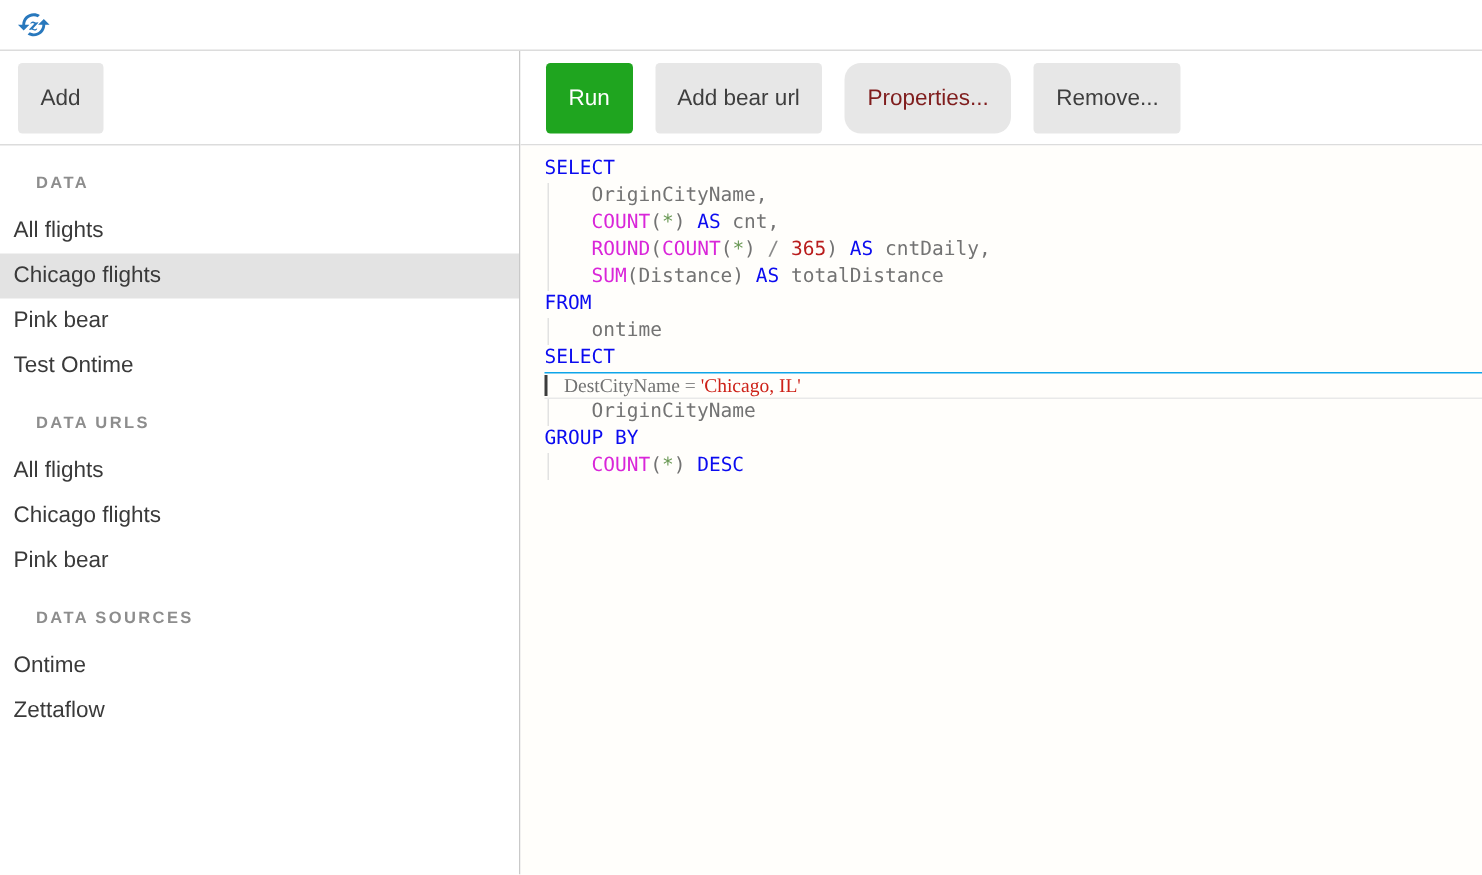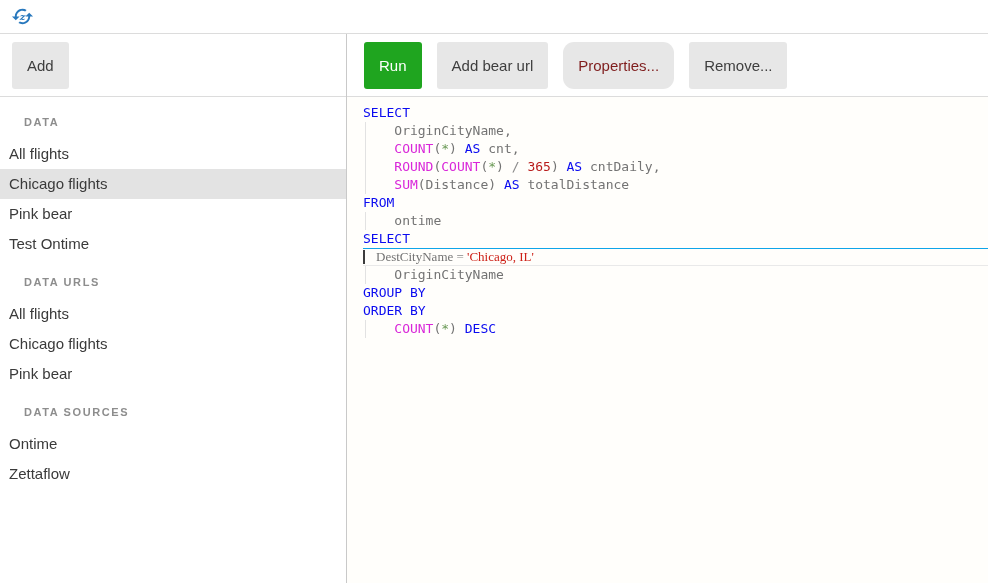--- a/index.html
+++ b/index.html
@@ -202,24 +202,20 @@
             <div class="code-line">
               <span class="gut"></span>
               <span class="content"><i class="guide"></i><span class="tk-id">    OriginCityName</span></span>
             </div>
             <div class="code-line">
               <span class="gut"></span>
               <span class="content"><span class="tk-kw">GROUP BY</span></span>
             </div>
             <div class="code-line">
               <span class="gut"></span>
-              <span class="content"><span class="tk-kw">ORDER BY</span></span>
-            </div>
-            <div class="code-line">
-              <span class="gut"></span>
               <span class="content"><i class="guide"></i><span class="tk-id">    </span><span class="tk-fn">COUNT</span><span class="tk-id">(</span><span class="tk-star">*</span><span class="tk-id">)</span><span class="tk-id"> </span><span class="tk-kw">DESC</span></span>
             </div>
           </div>
       </div>
     </main>
 
   </div>
 </div>
 
 </body></html>

